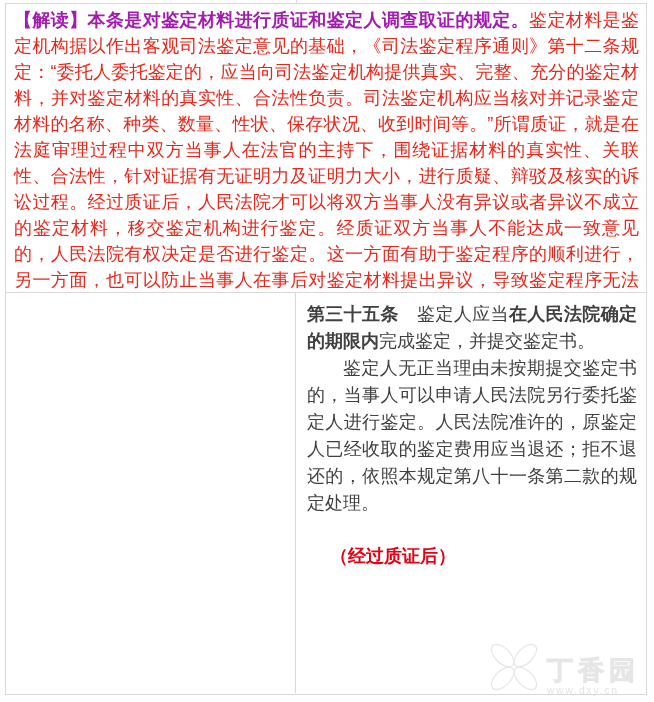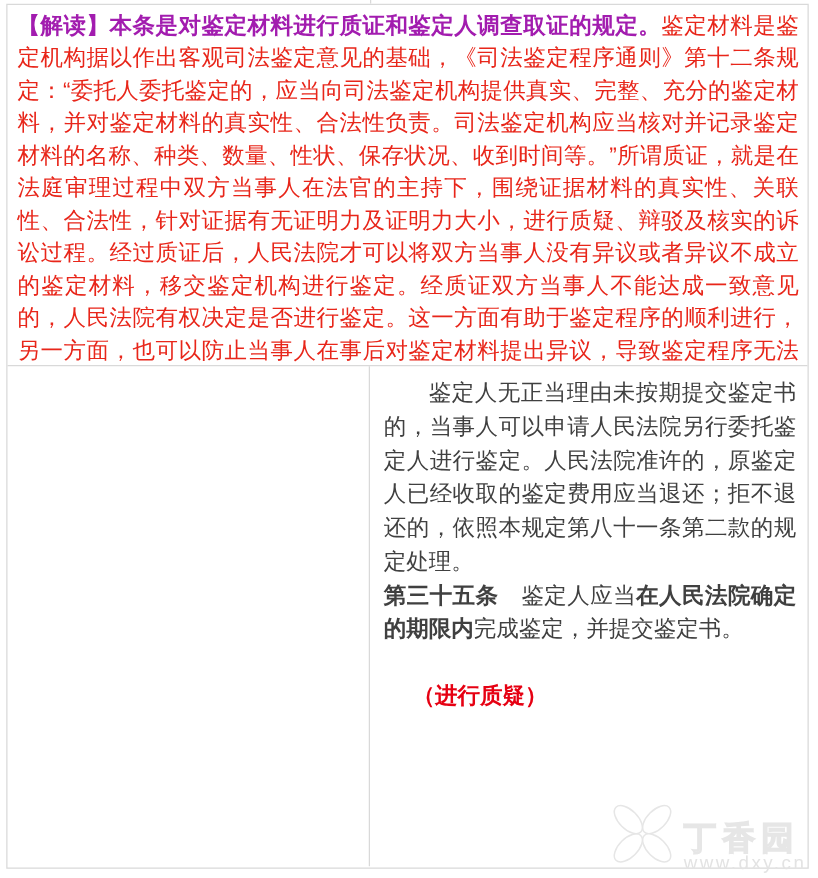--- a/index.html
+++ b/index.html
@@ -89,21 +89,21 @@
     font-size:26px;
     font-weight:bold;
     letter-spacing:5px;
     color:#f5f5f5;
     -webkit-text-stroke:1px #e6e6e6;
     line-height:28px;
     white-space:nowrap;
     margin-top:15px;
   }
   .wm-url {
-    font-size:15px;
+    font-size:10px;
     color:#e3e3e3;
     letter-spacing:2px;
     line-height:13px;
     white-space:nowrap;
   }
 </style>
 </head>
 <body>
 
 <div class="screen">
@@ -112,23 +112,23 @@
 
   <div class="doc-table">
 
     <div class="row-interpretation">
       <div class="interp-text"><b>【解读】本条是对鉴定材料进行质证和鉴定人调查取证的规定。</b><span>鉴定材料是鉴定机构据以作出客观司法鉴定意见的基础，《司法鉴定程序通则》第十二条规定：“委托人委托鉴定的，应当向司法鉴定机构提供真实、完整、充分的鉴定材料，并对鉴定材料的真实性、合法性负责。司法鉴定机构应当核对并记录鉴定材料的名称、种类、数量、性状、保存状况、收到时间等。”所谓质证，就是在法庭审理过程中双方当事人在法官的主持下，围绕证据材料的真实性、关联性、合法性，针对证据有无证明力及证明力大小，进行质疑、辩驳及核实的诉讼过程。经过质证后，人民法院才可以将双方当事人没有异议或者异议不成立的鉴定材料，移交鉴定机构进行鉴定。经质证双方当事人不能达成一致意见的，人民法院有权决定是否进行鉴定。这一方面有助于鉴定程序的顺利进行，另一方面，也可以防止当事人在事后对鉴定材料提出异议，导致鉴定程序无法正常进行。</span></div>
     </div>
 
     <div class="row-article">
       <div class="cell-empty"></div>
       <div class="cell-article">
+        <p class="article-p"><b>第三十五条</b><span>　鉴定人应当</span><b>在人民法院确定的期限内</b><span>完成鉴定，并提交鉴定书。</span></p>
         <p class="article-p indent">鉴定人无正当理由未按期提交鉴定书的，当事人可以申请人民法院另行委托鉴定人进行鉴定。人民法院准许的，原鉴定人已经收取的鉴定费用应当退还；拒不退还的，依照本规定第八十一条第二款的规定处理。</p>
-        <p class="article-p"><b>第三十五条</b><span>　鉴定人应当</span><b>在人民法院确定的期限内</b><span>完成鉴定，并提交鉴定书。</span></p>
-        <div class="new-clause">（进行质疑）</div>
+        <div class="new-clause">（经过质证后）</div>
       </div>
     </div>
 
   </div>
 
   <div class="watermark">
     <span>
       <svg width="62" height="60" viewBox="0 0 62 60">
         <g fill="#ffffff" stroke="#e6e6e6" stroke-width="1.2">
           <ellipse cx="31" cy="30" rx="7.5" ry="14" transform="rotate(45 31 30) translate(0 -16)"></ellipse>

